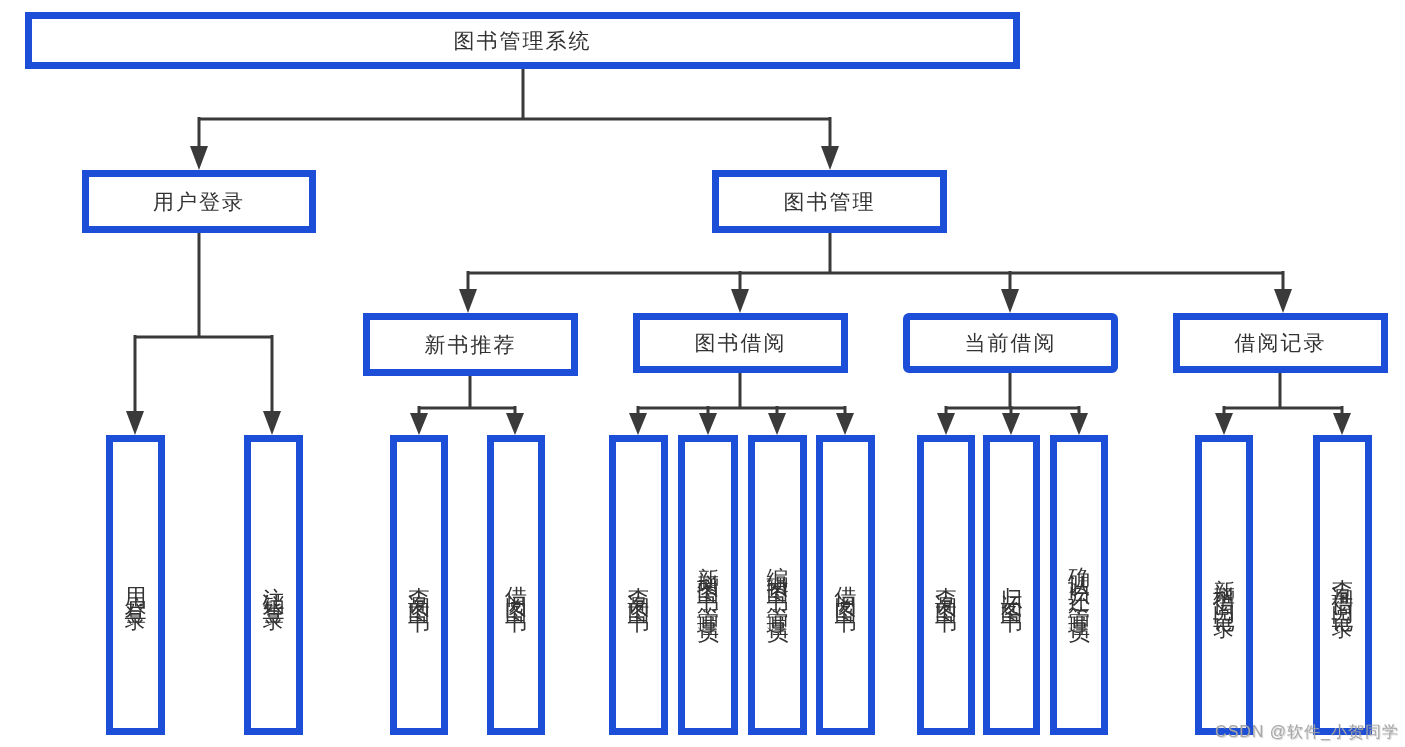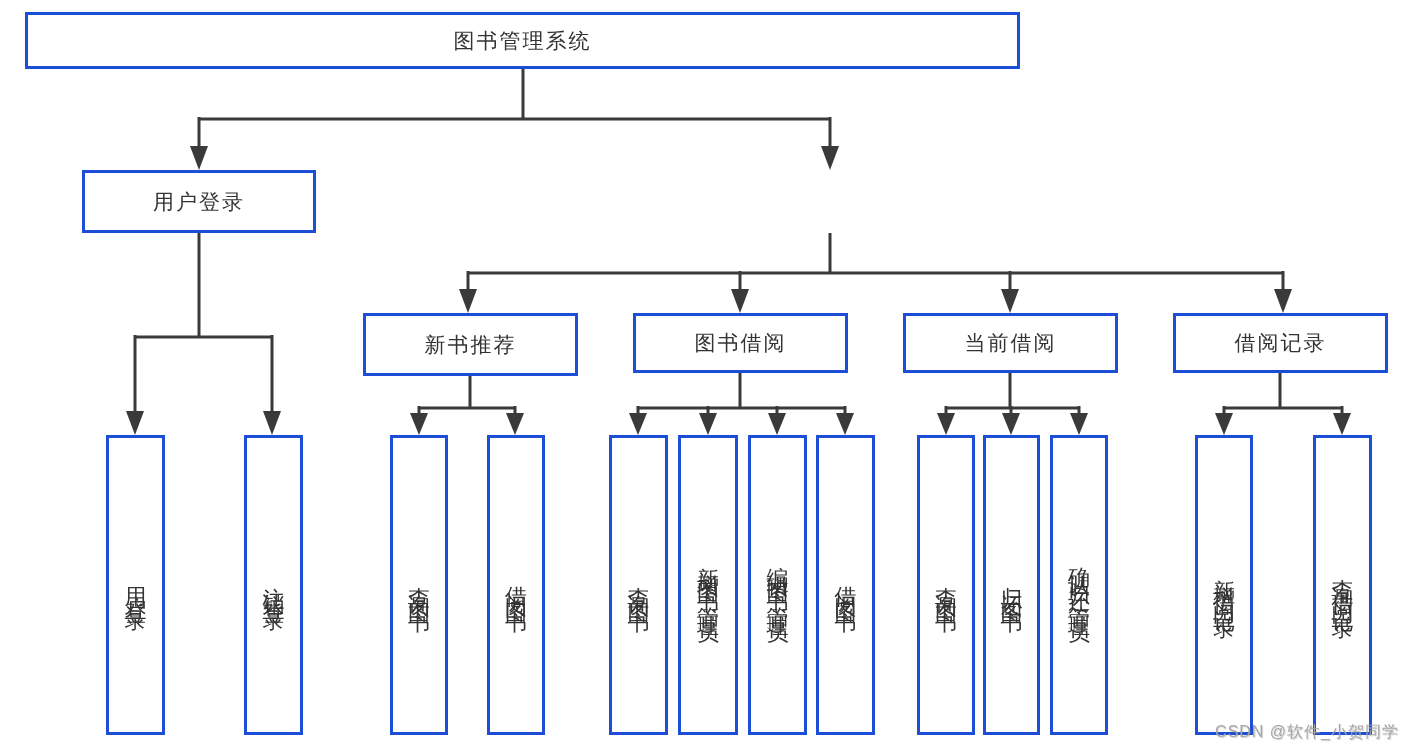--- a/index.html
+++ b/index.html
@@ -4,21 +4,21 @@
 <style>
   html,body{margin:0;padding:0;}
   body{
     width:1405px;height:747px;position:relative;background:#ffffff;
     font-family:"Liberation Sans","DejaVu Sans",sans-serif;
     overflow:hidden;
   }
   .canvas{position:absolute;left:0;top:0;width:1405px;height:747px;}
   svg.connectors{position:absolute;left:0;top:0;}
   .box{
-    position:absolute;background:#ffffff;border:3px solid #1d4ed8;
+    position:absolute;background:#ffffff;border:7px solid #1d4ed8;
     box-sizing:border-box;display:flex;align-items:center;justify-content:center;
     color:#333333;font-size:21px;letter-spacing:2px;
   }
   .hbox{white-space:nowrap;}
   .vbox .vtext{
     writing-mode:vertical-rl;text-orientation:mixed;
     font-size:22px;letter-spacing:8px;line-height:1;
   }
   .watermark{
     position:absolute;right:6px;bottom:4px;
@@ -72,28 +72,31 @@
     </g>
   </svg>
 
   <div class="box hbox" style="left:25px;top:12px;width:995px;height:57px;">
     <span>图书管理系统</span>
   </div>
 
   <div class="box hbox" style="left:82px;top:170px;width:234px;height:63px;">
     <span>用户登录</span>
   </div>
+  <div class="box hbox" style="left:712px;top:170px;width:235px;height:63px;">
+    <span>图书管理</span>
+  </div>
 
   <div class="box hbox" style="left:363px;top:313px;width:215px;height:63px;">
     <span>新书推荐</span>
   </div>
   <div class="box hbox" style="left:633px;top:313px;width:215px;height:60px;">
     <span>图书借阅</span>
   </div>
-  <div class="box hbox" style="left:903px;top:313px;width:215px;height:60px;">
+  <div class="box hbox" style="left:903px;top:313px;width:215px;height:60px;border-radius:6px;">
     <span>当前借阅</span>
   </div>
   <div class="box hbox" style="left:1173px;top:313px;width:215px;height:60px;">
     <span>借阅记录</span>
   </div>
 
   <div class="box vbox" style="left:106px;top:435px;width:59px;height:300px;">
     <span class="vtext">用户登录</span>
   </div>
   <div class="box vbox" style="left:244px;top:435px;width:59px;height:300px;">

